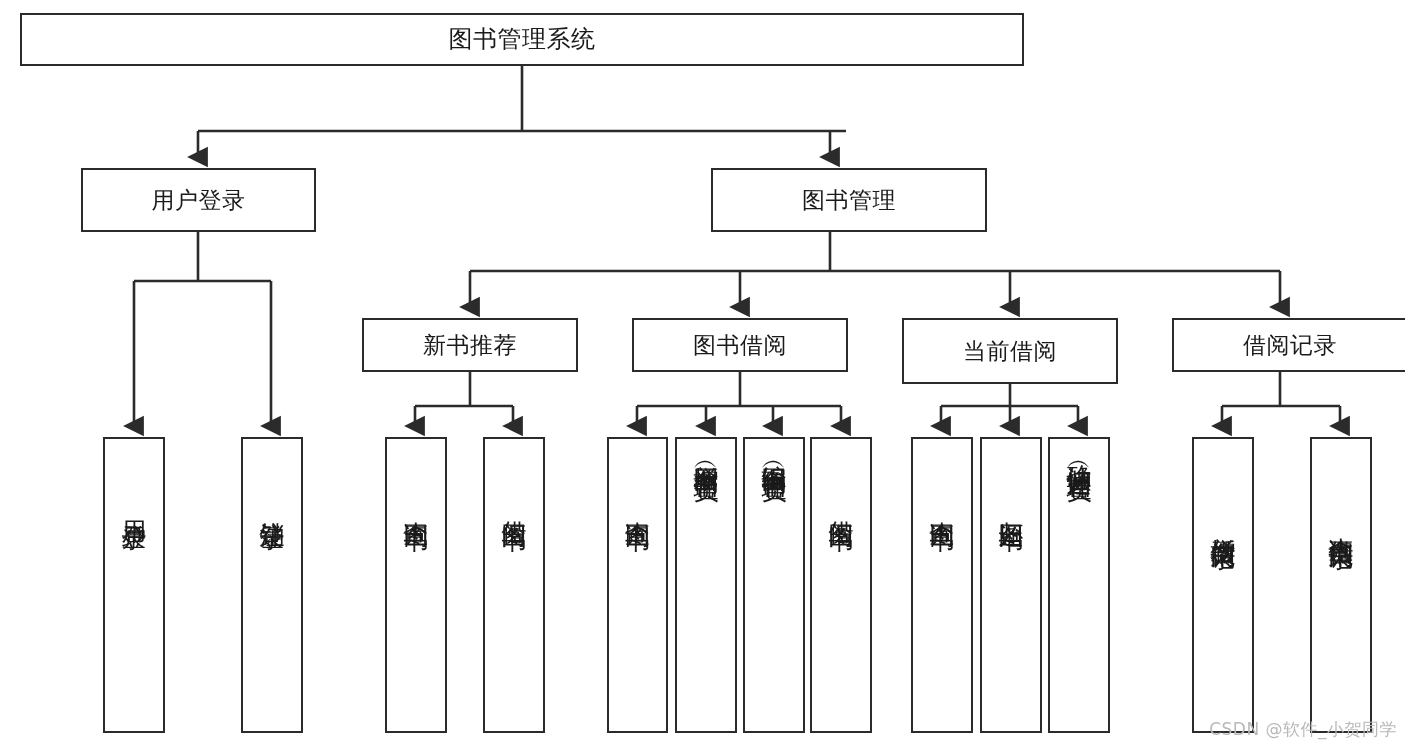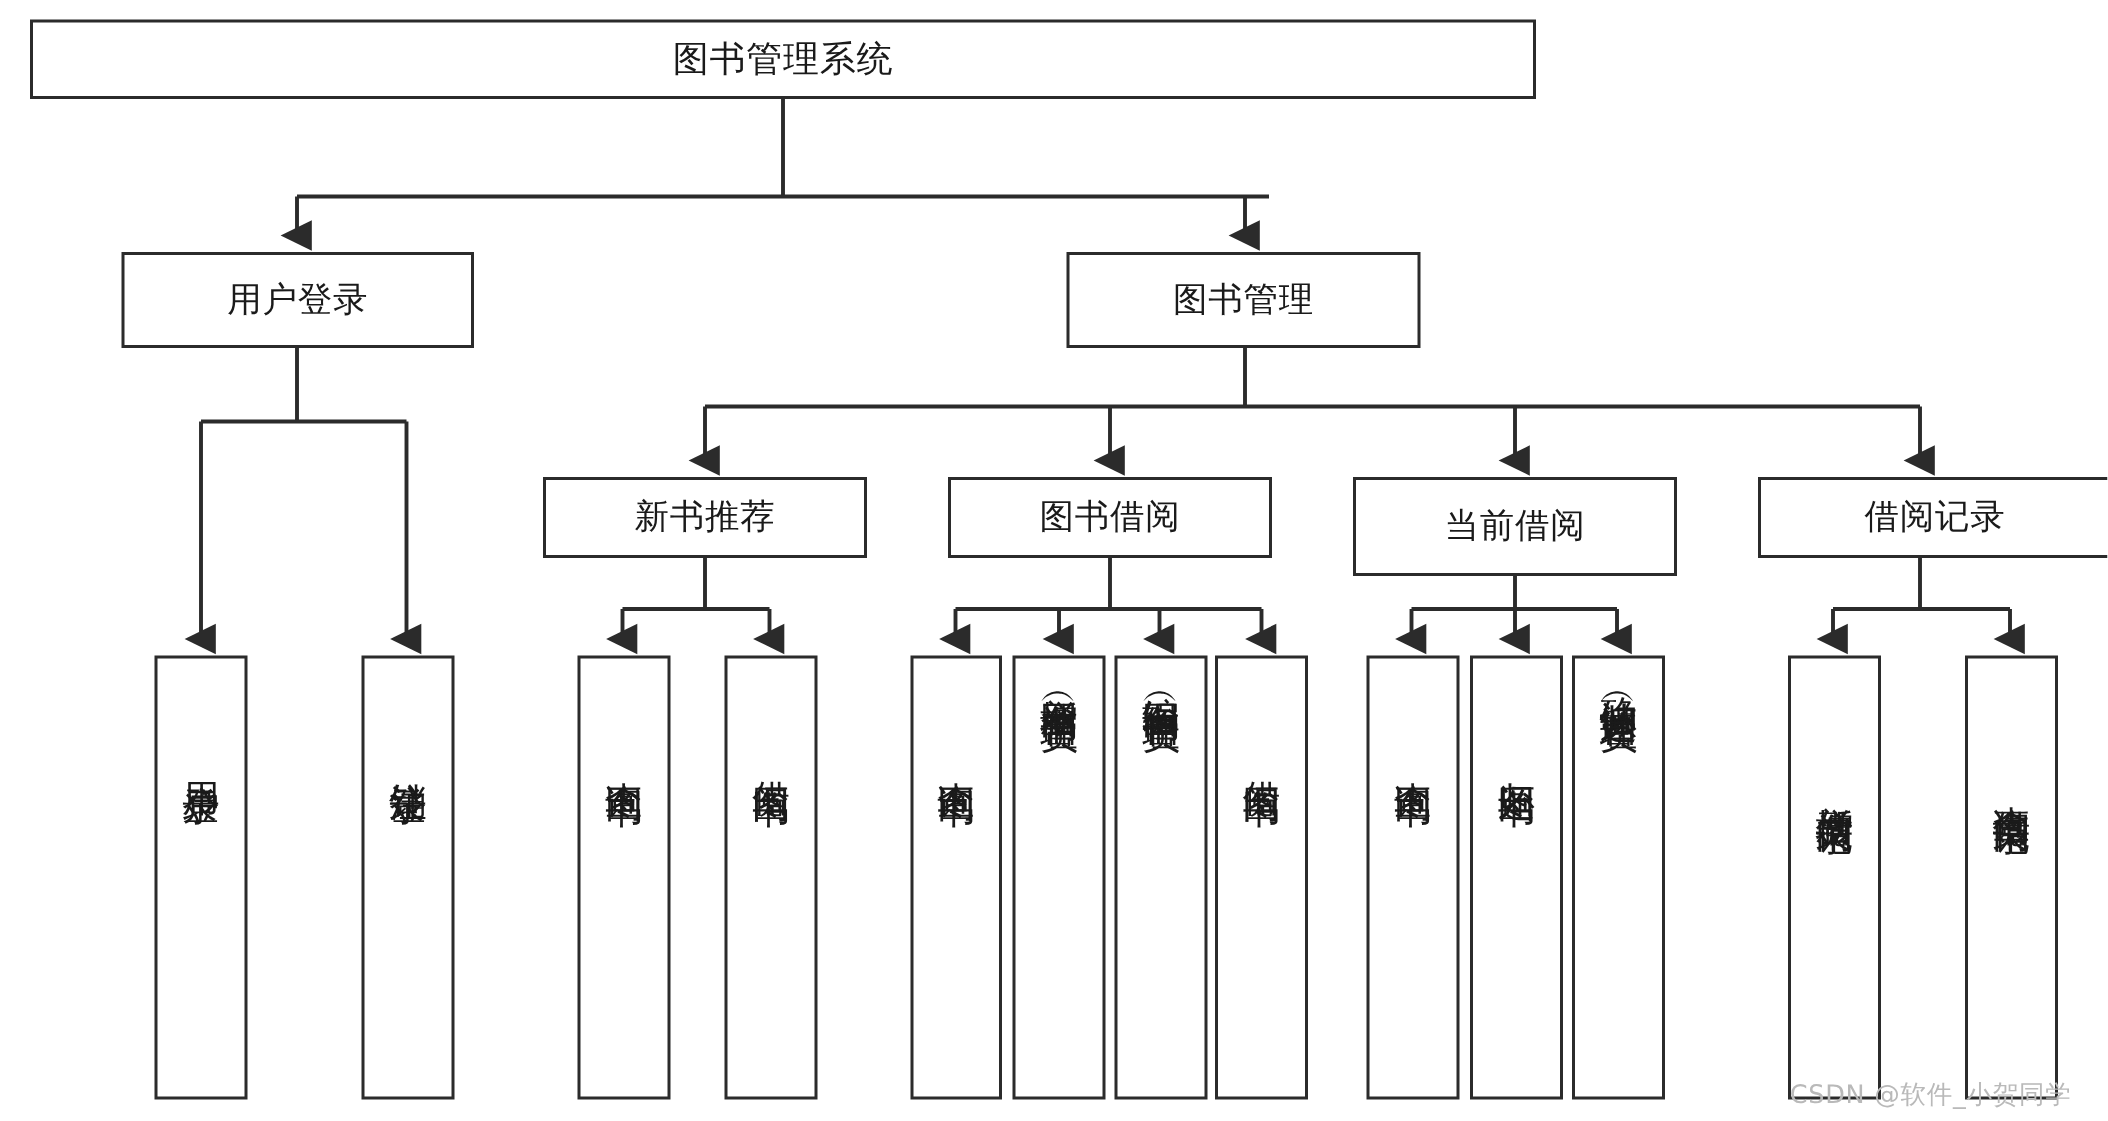--- a/index.html
+++ b/index.html
@@ -66,21 +66,21 @@
     white-space: nowrap;
   }
   .node.vert.pad-top {
     padding-top: 62px;
   }
   .node.vert.pad-top2 {
     padding-top: 78px;
   }
   #watermark {
     position: absolute;
-    right: 24px;
+    right: 8px;
     bottom: 6px;
     font-size: 17px;
     color: #b9b9b9;
     letter-spacing: 0.5px;
     z-index: 5;
     white-space: nowrap;
   }
 </style>
 </head>
 <body>
@@ -138,21 +138,21 @@
   </svg>
 
   <div class="node horiz root" style="left:20px; top:13px; width:1004px; height:53px;">
     <span class="label">图书管理系统</span>
   </div>
 
   <div class="node horiz" style="left:81px; top:168px; width:235px; height:64px;">
     <span class="label">用户登录</span>
   </div>
 
-  <div class="node horiz" style="left:711px; top:168px; width:236px; height:64px;">
+  <div class="node horiz" style="left:711px; top:168px; width:276px; height:64px;">
     <span class="label">图书管理</span>
   </div>
 
   <div class="node horiz" style="left:362px; top:318px; width:216px; height:54px;">
     <span class="label">新书推荐</span>
   </div>
 
   <div class="node horiz" style="left:632px; top:318px; width:216px; height:54px;">
     <span class="label">图书借阅</span>
   </div>

